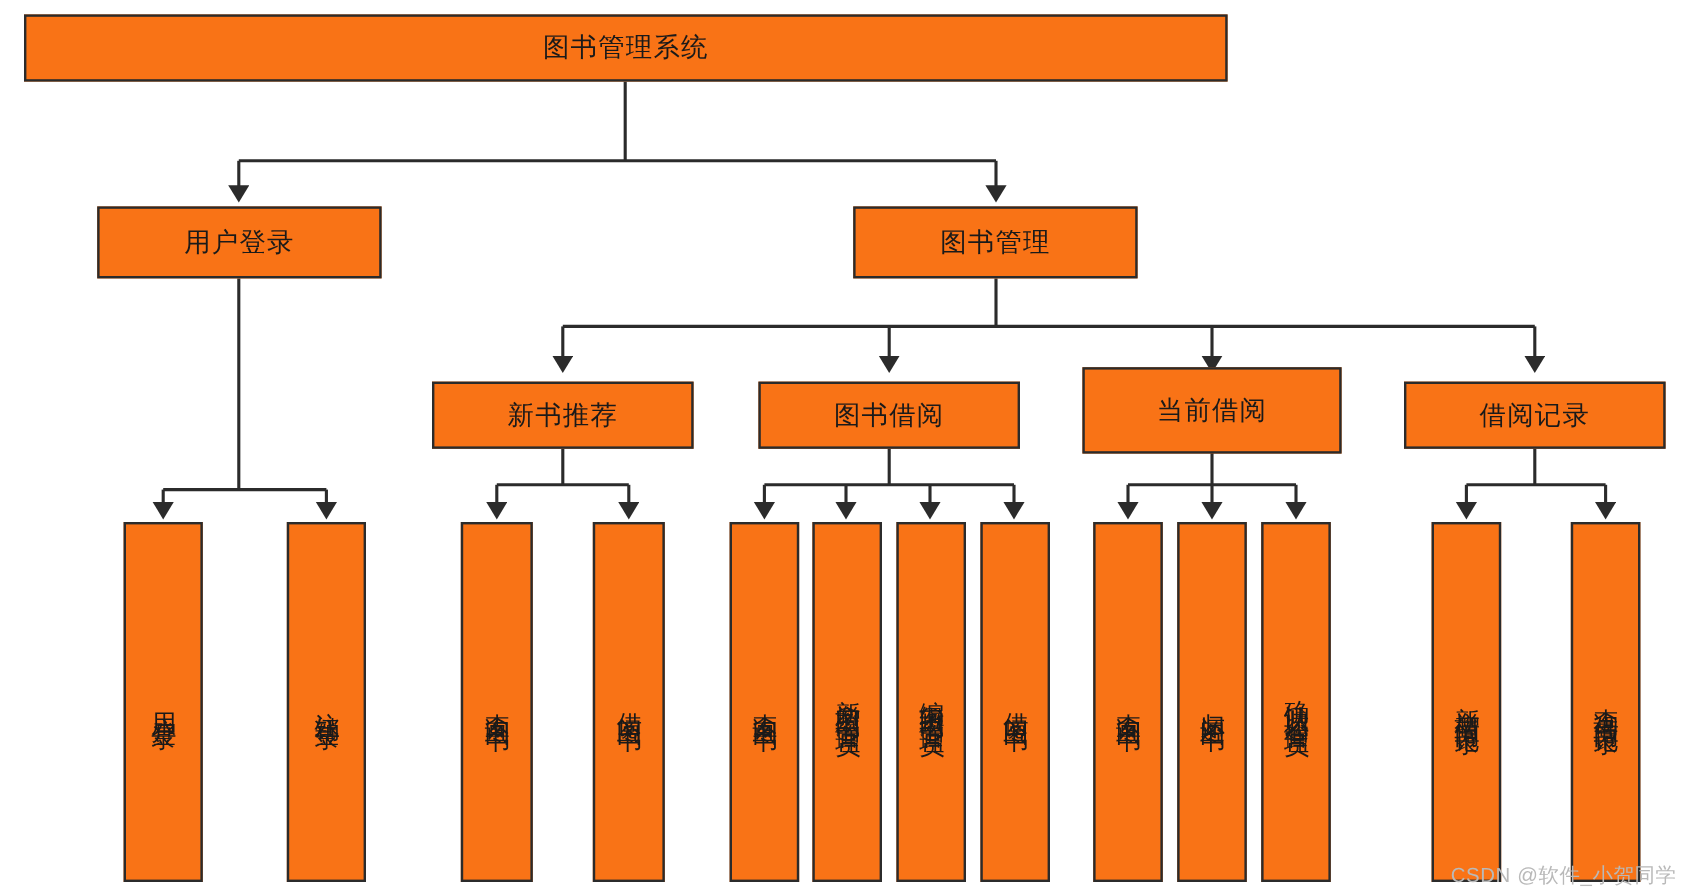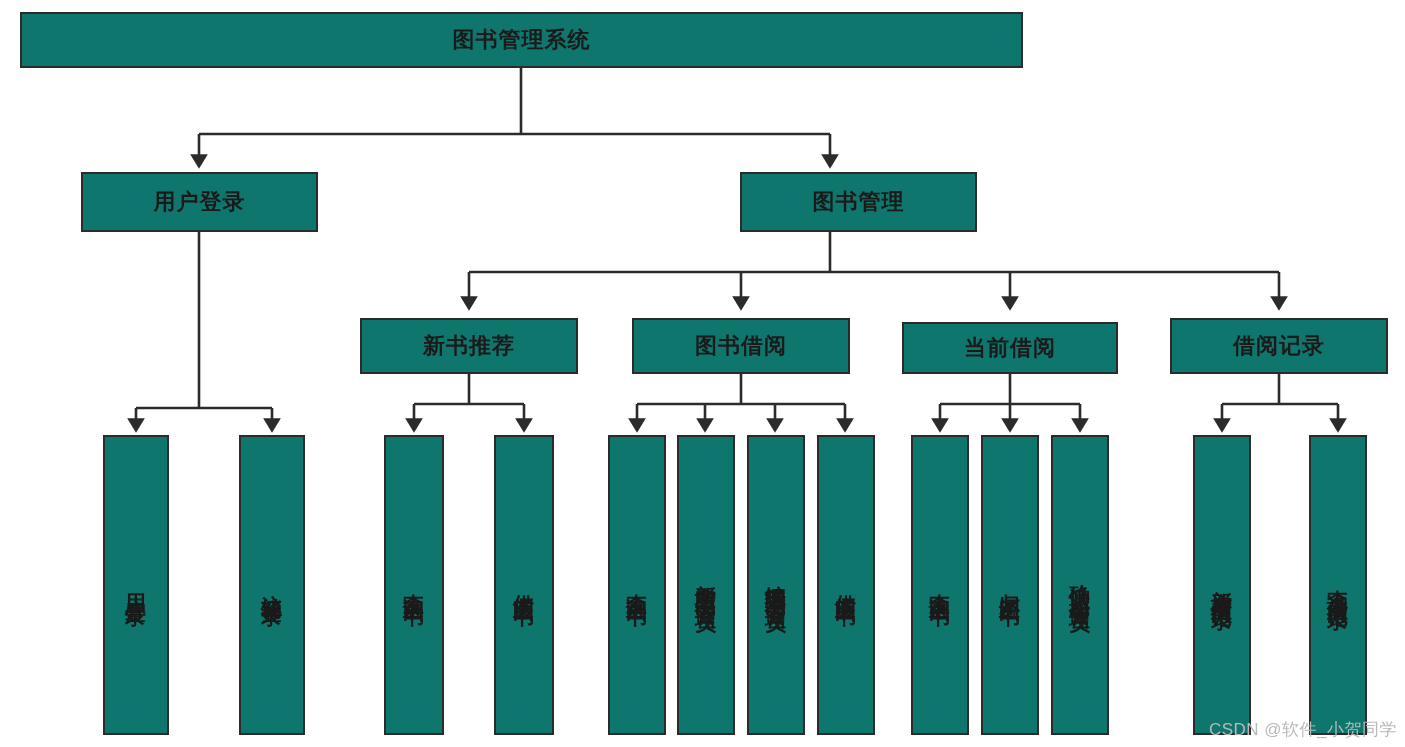--- a/index.html
+++ b/index.html
@@ -20,27 +20,26 @@
   #edges {
     position: absolute;
     left: 0;
     top: 0;
     width: 1405px;
     height: 747px;
   }
   .node {
     position: absolute;
     box-sizing: border-box;
-    background: #0f766e;
+    background: #f97316;
     border: 2px solid #2b2b2b;
     display: flex;
     align-items: center;
     justify-content: center;
     color: #1a1a1a;
-    font-weight: bold;
   }
   .node.horiz {
     font-size: 22px;
     letter-spacing: 1px;
   }
   .node.vert {
     font-size: 21px;
   }
   .vert .vlabel {
     writing-mode: vertical-rl;
@@ -120,31 +119,31 @@
     </g>
   </svg>
 
   <div class="node horiz root" style="left:20px; top:12px; width:1003px; height:56px;">
     <span>图书管理系统</span>
   </div>
 
   <div class="node horiz" style="left:81px; top:172px; width:237px; height:60px;">
     <span>用户登录</span>
   </div>
-  <div class="node horiz" style="left:711px; top:172px; width:237px; height:60px;margin-left:29px;">
+  <div class="node horiz" style="left:711px; top:172px; width:237px; height:60px;">
     <span>图书管理</span>
   </div>
 
   <div class="node horiz" style="left:360px; top:318px; width:218px; height:56px;text-align:center;">
     <span>新书推荐</span>
   </div>
   <div class="node horiz" style="left:632px; top:318px; width:218px; height:56px;">
     <span>图书借阅</span>
   </div>
-  <div class="node horiz" style="left:902px; top:322px; width:216px; height:52px;">
+  <div class="node horiz" style="left:902px; top:306px; width:216px; height:72px;">
     <span>当前借阅</span>
   </div>
   <div class="node horiz" style="left:1170px; top:318px; width:218px; height:56px;">
     <span>借阅记录</span>
   </div>
 
   <div class="node vert" style="left:103px; top:435px; width:66px; height:300px;">
     <span class="vlabel">用户登录</span>
   </div>
   <div class="node vert" style="left:239px; top:435px; width:66px; height:300px;">

